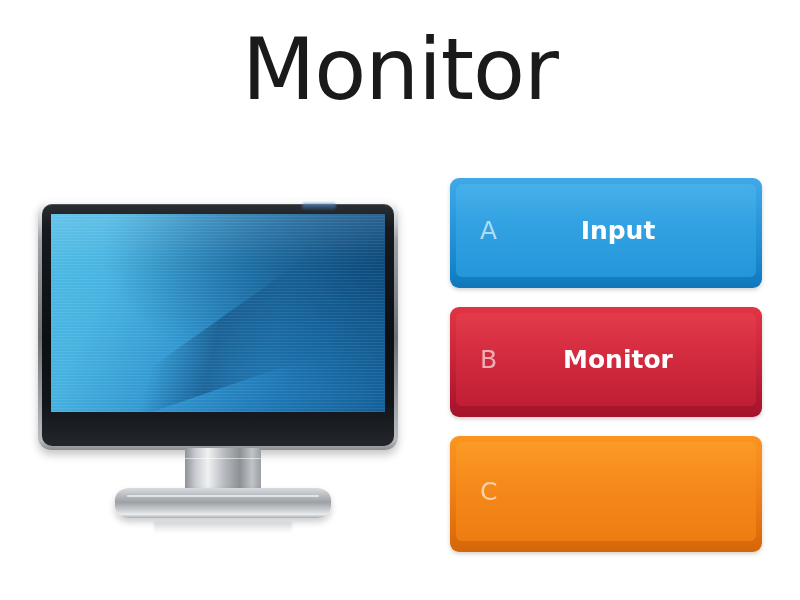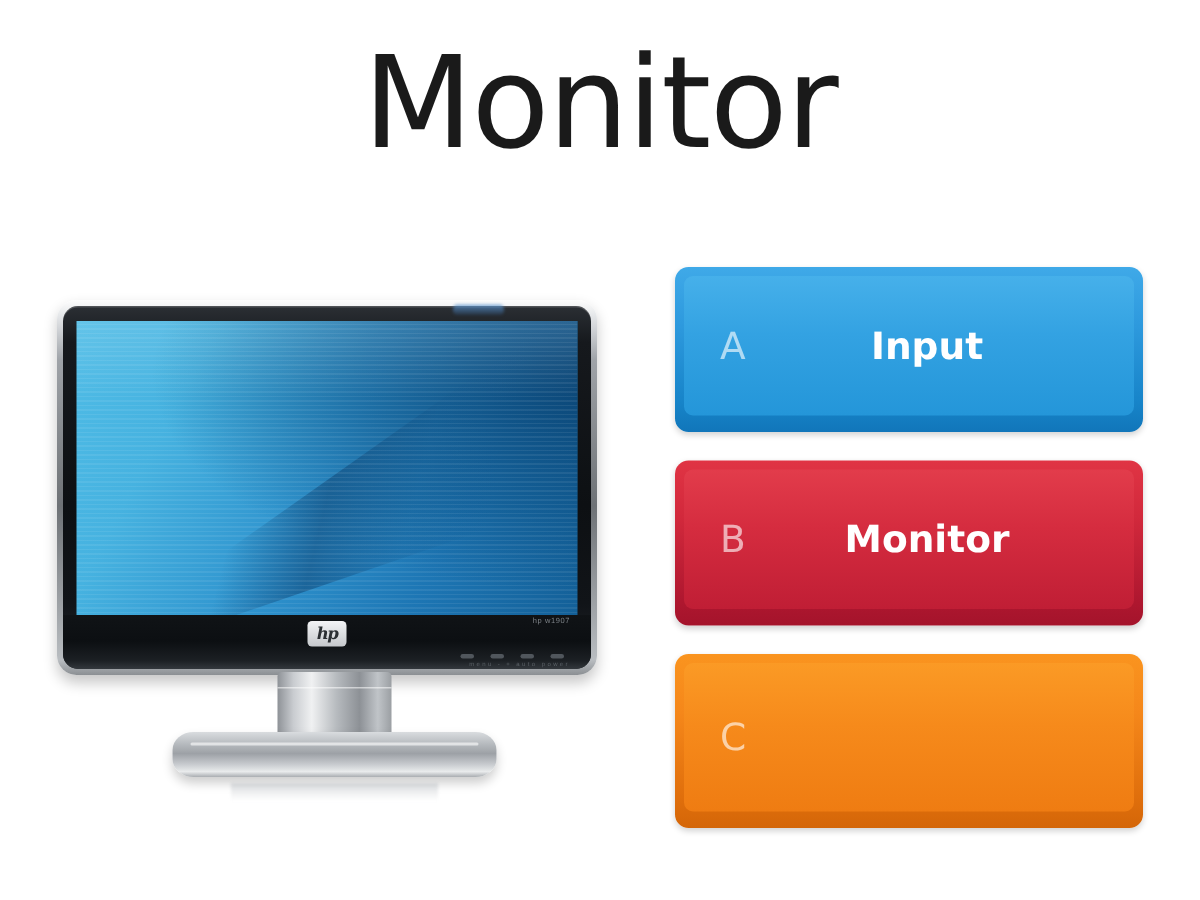--- a/index.html
+++ b/index.html
@@ -323,31 +323,20 @@
 
     <div class="screen">
       <div class="screen-dark"></div>
       <div class="screen-wedge"></div>
       <div class="screen-swoosh2"></div>
       <div class="screen-swoosh"></div>
       <div class="screen-lines"></div>
       <div class="screen-gloss"></div>
     </div>
 
-    <div class="chin">
-      <div class="hp-logo">hp</div>
-      <div class="model-text">hp w1907</div>
-      <div class="osd-buttons">
-        <span class="osd-dot"></span>
-        <span class="osd-dot"></span>
-        <span class="osd-dot"></span>
-        <span class="osd-dot"></span>
-      </div>
-      <div class="osd-label-row">menu  -  +  auto  power</div>
-    </div>
   </div>
 
   <div class="stand-neck"></div>
   <div class="stand-base"></div>
   <div class="stand-reflection"></div>
 </div>
 
 <div class="options">
 
   <div class="option option-a">

